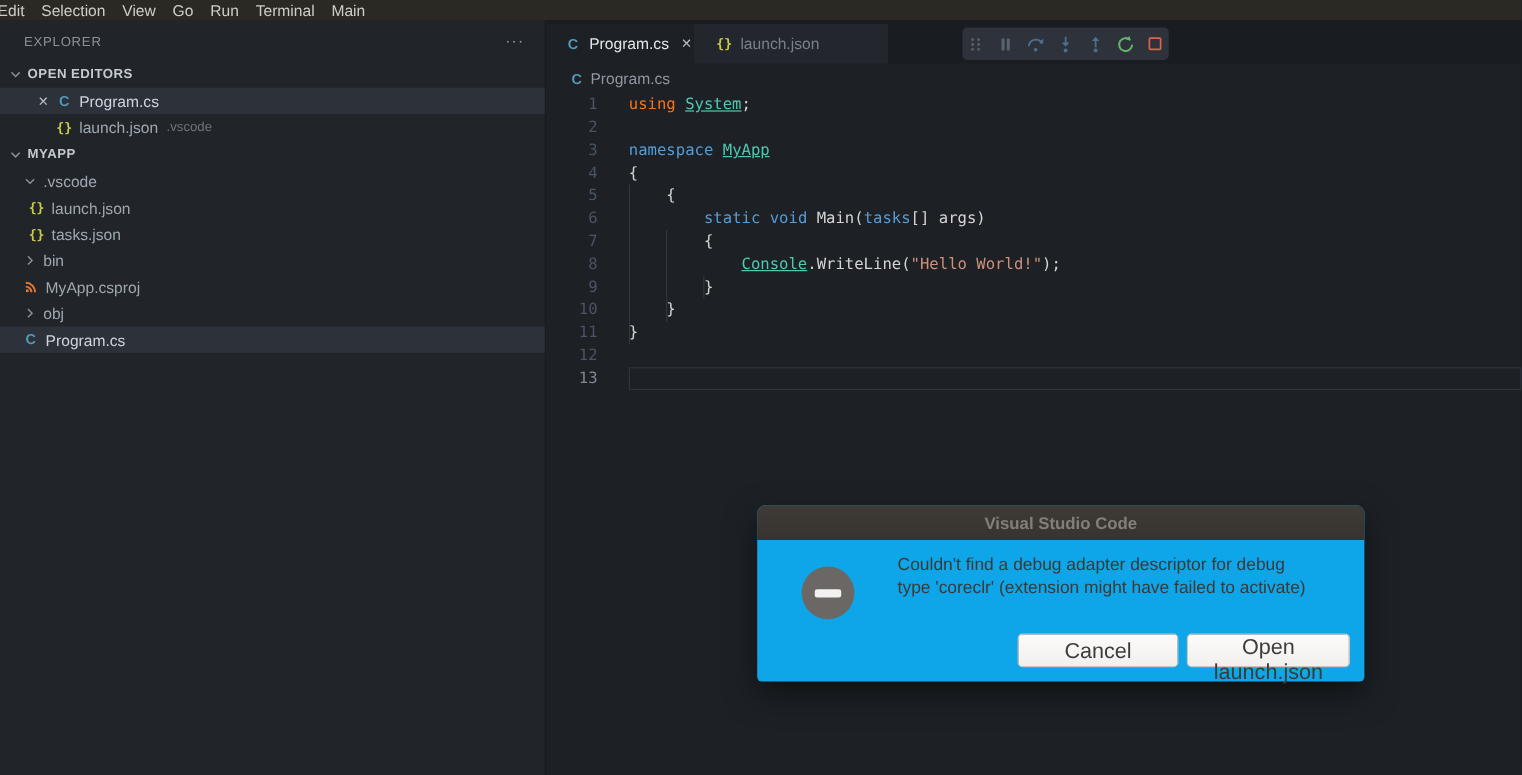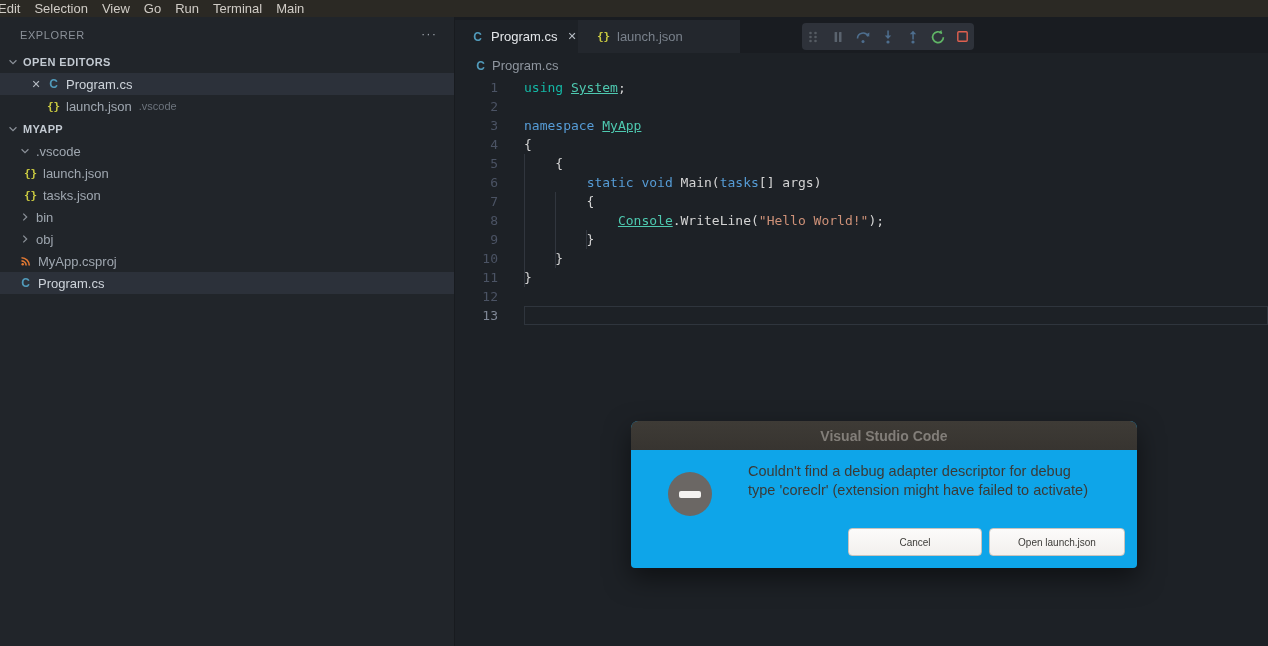--- a/index.html
+++ b/index.html
@@ -47,40 +47,40 @@
   .breadcrumb .fi { margin-right:4px; }
 
   
   .code { position:absolute; left:0; top:61px; right:0; bottom:0; font-family:"DejaVu Sans Mono",monospace;
           font-size:13px; line-height:19px; }
   .gutter { position:absolute; left:0; top:0; width:43px; text-align:right; color:#4b5364; }
   .gutter div { height:19px; }
   .gutter div.active { color:#7f8795; }
   .code-lines { position:absolute; left:69px; top:0; right:0; }
   .code-line { height:19px; white-space:pre; color:#d4d4d4; }
-  .c-kw { color:#569cd6; } .c-ctrl { color:#14b8a6; } .c-type { color:#4ec9b0;text-decoration:underline; }
+  .c-kw { color:#569cd6; } .c-ctrl { color:#f97316; } .c-type { color:#4ec9b0;text-decoration:underline; }
   .c-str { color:#ce9178; } .c-plain { color:#d4d4d4; }
   .indent-guide { position:absolute; width:1px; background:#31363e; }
   .guide-0 { left:69px;  top:76px;  height:133px; }
   .guide-1 { left:100px; top:114px; height:76px; }
   .guide-2 { left:131px; top:152px; height:19px; }
   .current-line { position:absolute; left:69px; right:0; top:228px; height:19px; border:1px solid #2f353d; }
 
   
   .dialog { position:absolute; left:631px; top:421px; width:506px; height:147px; border-radius:7px 7px 4px 4px;
             background:#0ea5e9; box-shadow:0 10px 26px rgba(0,0,0,.5); z-index:10; }
   .dialog-title { height:29px; background:linear-gradient(#3e3b36,#373430); border-radius:7px 7px 0 0;
                   display:flex; align-items:center; justify-content:center; color:#827e79; font-size:14px; font-weight:bold; }
   .dialog-body { position:relative; height:118px; }
   .dialog-icon { position:absolute; left:37px; top:22px; width:44px; height:44px; border-radius:50%; background:#6b6764; }
   .dialog-icon::after { content:""; position:absolute; left:11px; top:18.5px; width:22px; height:7px; border-radius:2px; background:#f4f2f0; }
   .dialog-msg { position:absolute; left:117px; top:12px; font-size:14.5px; line-height:19px; color:#3b3a37; }
   .dialog-buttons { position:absolute; right:12px; top:78px; display:flex; gap:7px; }
   .dlg-btn { height:28px; background:linear-gradient(#fcfbfa,#f2f0ed); border:1px solid #c8c3bd; border-radius:4px;
-             font-family:"Liberation Sans",sans-serif; font-size:10px; color:#3d3c39; cursor:pointer; }
+             font-family:"Liberation Sans",sans-serif; font-size:18px; color:#3d3c39; cursor:pointer; }
   .dlg-btn.cancel { width:134px; }
   .dlg-btn.open { width:136px; }
 </style>
 </head>
 <body>
 
 <div class="menubar">
     <span class="menu-item">Edit</span>
     <span class="menu-item">Selection</span>
     <span class="menu-item">View</span>
@@ -143,36 +143,36 @@
       </div>
       <div class="row" style="padding-left:18px;">
         <span class="chev">
           <svg width="12" height="12" viewBox="0 0 14 14" fill="none">
             <path d="M5 3 l4 4 -4 4" stroke="#8b9199" stroke-width="1.4"></path>
           </svg>
         </span>
         <span style="margin-left:4px;">bin</span>
       </div>
       <div class="row" style="padding-left:18px;">
-        <span class="chev">
-          <svg width="12" height="12" viewBox="0 0 14 14" fill="none">
-            <path d="M5 3 l4 4 -4 4" stroke="#8b9199" stroke-width="1.4"></path>
-          </svg>
-        </span>
-        <span style="margin-left:4px;">obj</span>
-      </div>
-      <div class="row" style="padding-left:18px;">
         <span class="fi">
           <svg width="12" height="12" viewBox="0 0 16 16">
             <circle cx="3.6" cy="12.4" r="1.7" fill="#e37933"></circle>
             <path d="M2 6.7a7.3 7.3 0 0 1 7.3 7.3H7.1A5.1 5.1 0 0 0 2 8.9z" fill="#e37933"></path>
             <path d="M2 2.5A11.5 11.5 0 0 1 13.5 14h-2.2A9.3 9.3 0 0 0 2 4.7z" fill="#e37933"></path>
           </svg>
         </span>
         <span style="margin-left:0px;">MyApp.csproj</span>
+      </div>
+      <div class="row" style="padding-left:18px;">
+        <span class="chev">
+          <svg width="12" height="12" viewBox="0 0 14 14" fill="none">
+            <path d="M5 3 l4 4 -4 4" stroke="#8b9199" stroke-width="1.4"></path>
+          </svg>
+        </span>
+        <span style="margin-left:4px;">obj</span>
       </div>
       <div class="row selected" style="padding-left:18px;">
         <span class="fi csharp">C</span>
         <span style="margin-left:0px;">Program.cs</span>
       </div>
     </div>
 </div>
 
 <div class="editor-region">
   <div class="tabstrip" id="tabstrip">

